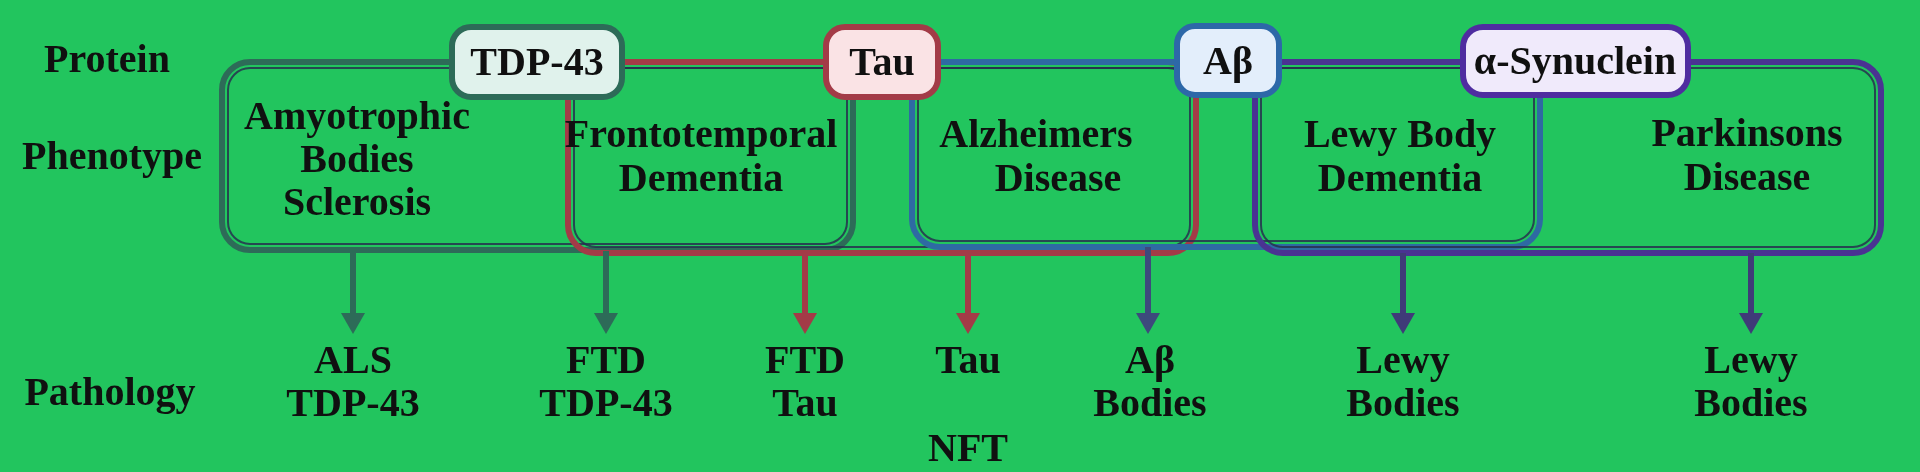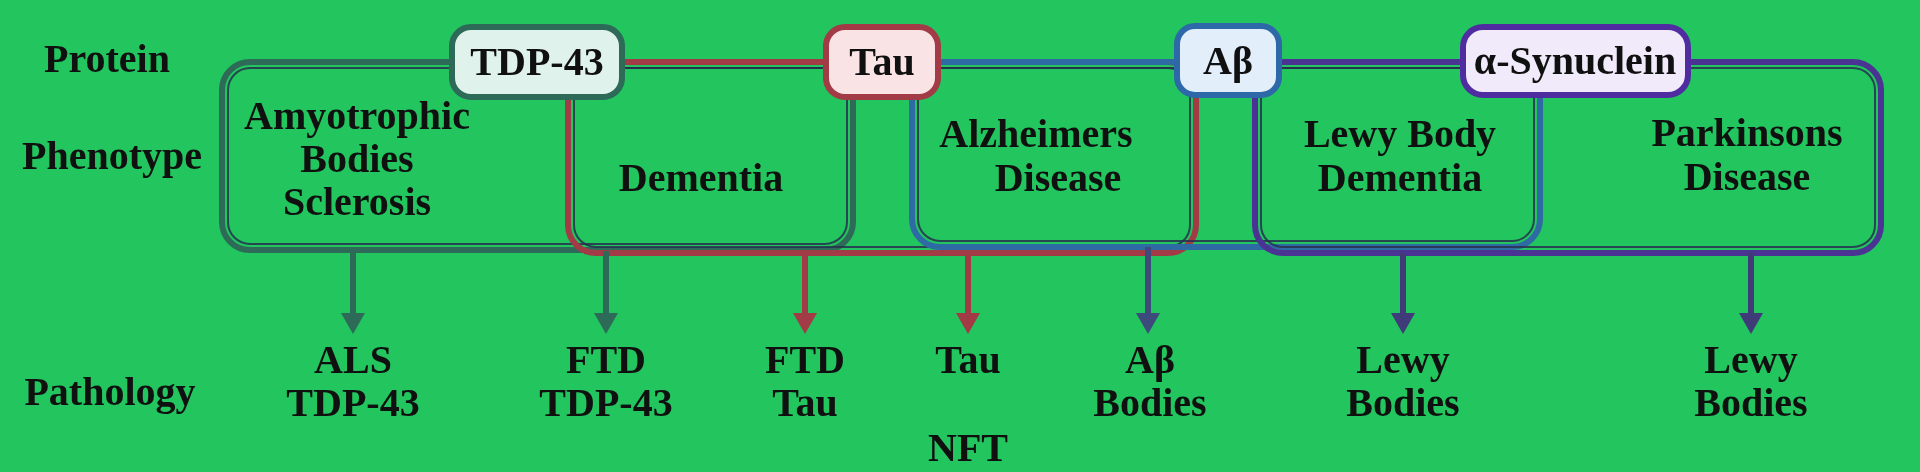--- a/index.html
+++ b/index.html
@@ -93,20 +93,21 @@
 
   <div class="t pill-label" style="left:537px; top:62px;">TDP-43</div>
   <div class="t pill-label" style="left:882px; top:62px;">Tau</div>
   <div class="t pill-label" style="left:1228px; top:61px;">Aβ</div>
   <div class="t pill-label" style="left:1575px; top:61px;">α-Synuclein</div>
 
   <div class="t" style="left:357px; top:116px;">Amyotrophic</div>
   <div class="t" style="left:357px; top:159px;">Bodies</div>
   <div class="t" style="left:357px; top:202px;">Sclerosis</div>
 
+  <div class="t" style="left:701px; top:134px;">Frontotemporal</div>
   <div class="t" style="left:701px; top:178px;">Dementia</div>
 
   <div class="t" style="left:1036px; top:134px;">Alzheimers</div>
   <div class="t" style="left:1058px; top:178px;">Disease</div>
 
   <div class="t" style="left:1400px; top:134px;">Lewy Body</div>
   <div class="t" style="left:1400px; top:178px;">Dementia</div>
 
   <div class="t" style="left:1747px; top:133px;">Parkinsons</div>
   <div class="t" style="left:1747px; top:177px;">Disease</div>

